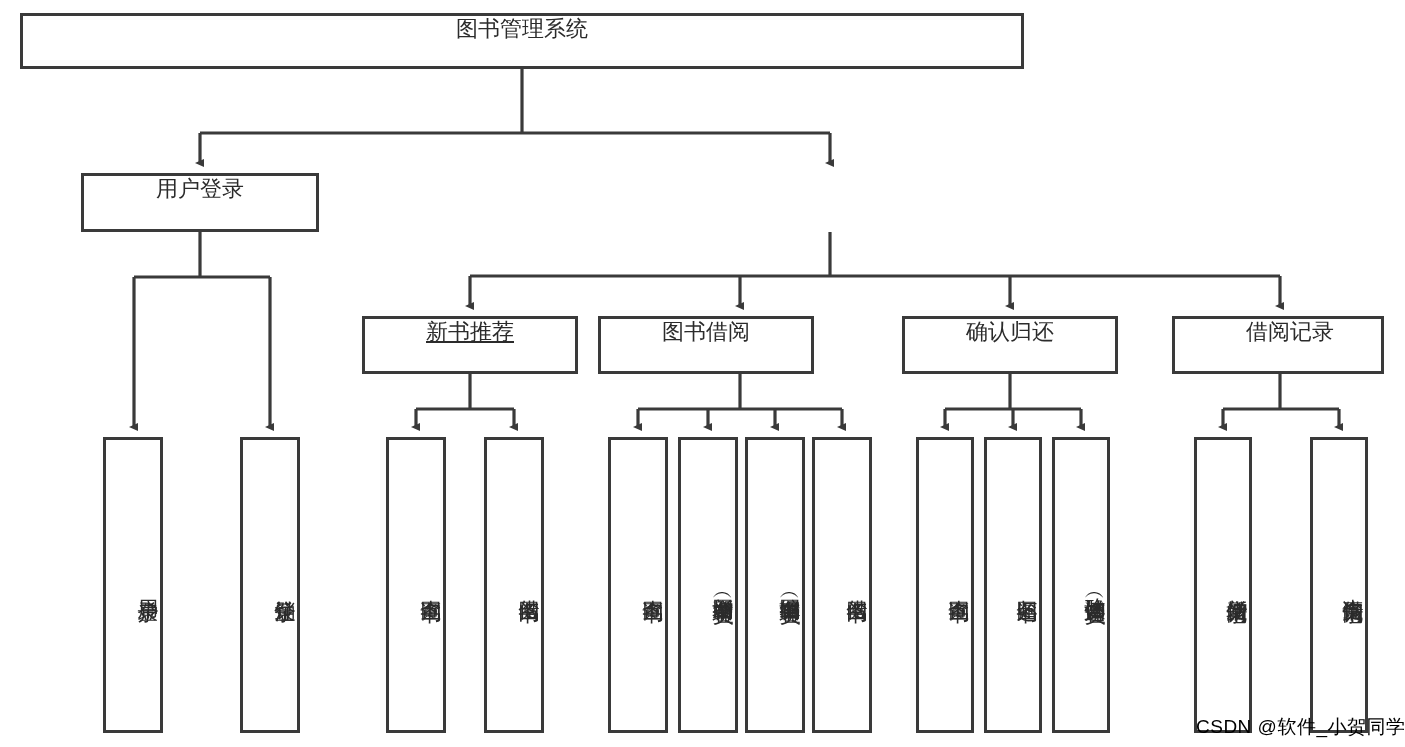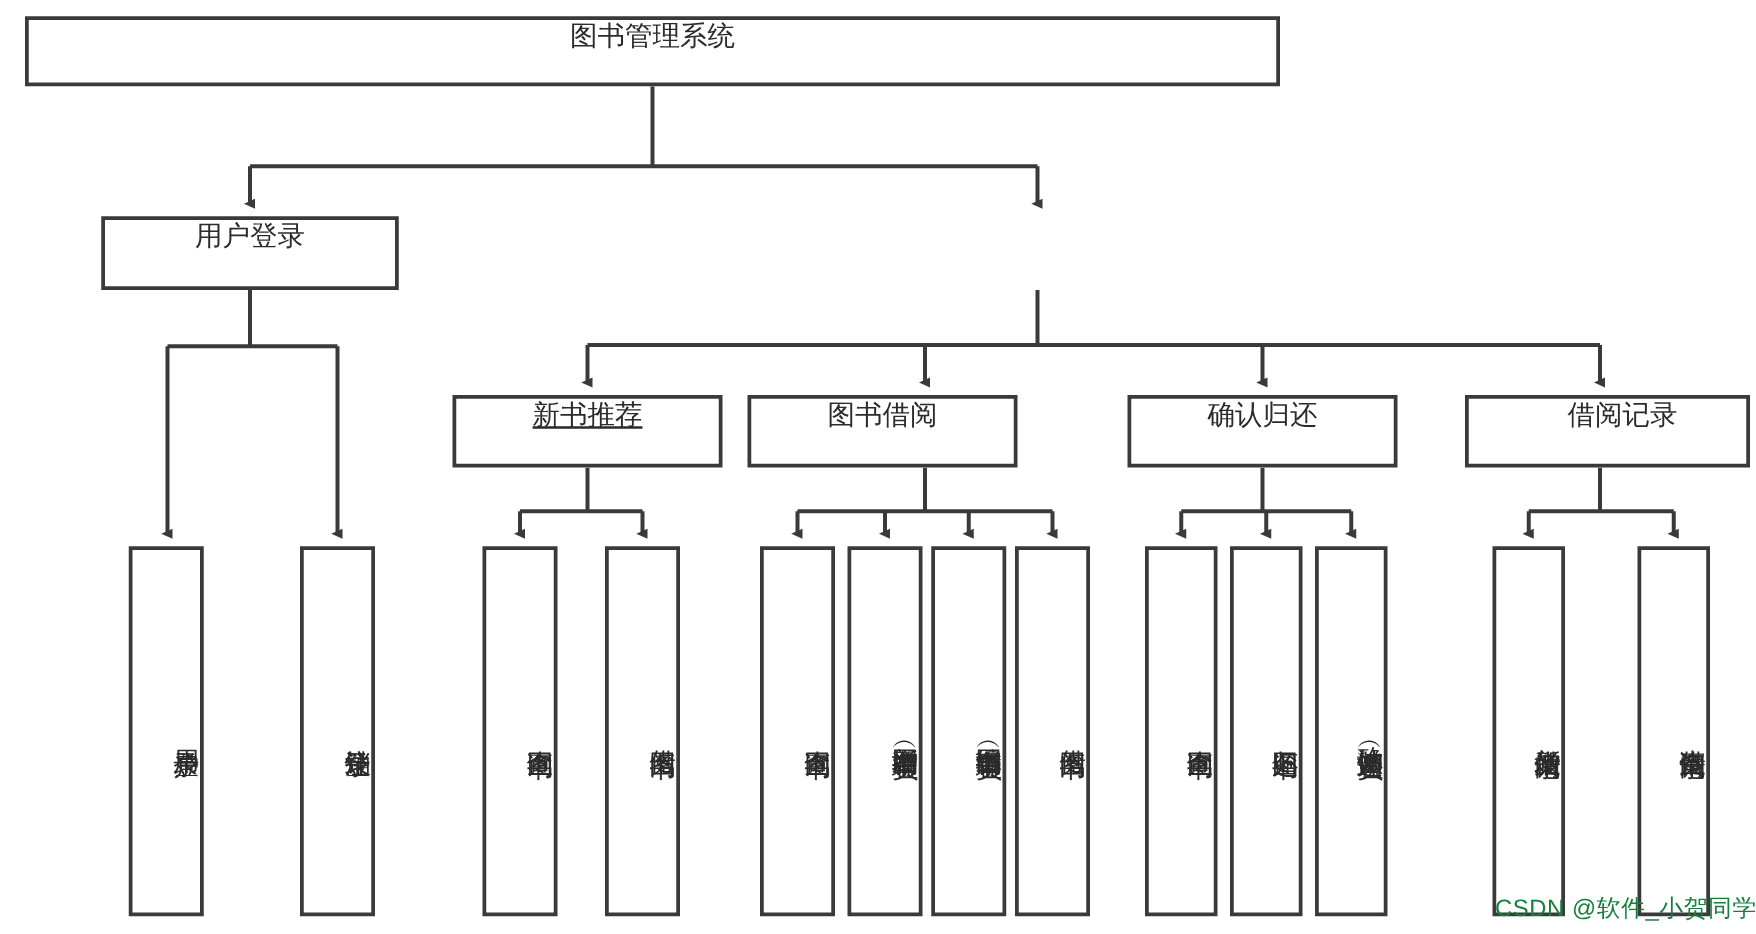--- a/index.html
+++ b/index.html
@@ -47,21 +47,21 @@
     letter-spacing: 1px;
     padding: 6px 0;
     align-items: flex-start;
     justify-content: center;
   }
   .node.vert > span {
     display: block;
   }
   .watermark {
     position: absolute;
-    color: #15803d;
+    color: #000000;
     font-size: 19px;
     white-space: nowrap;
     letter-spacing: 0.5px;
   }
 </style>
 </head>
 <body>
 
 <div id="canvas">
 
@@ -126,21 +126,21 @@
 
   <div class="node horiz" style="left:362px; top:316px; width:216px; height:58px;text-decoration:underline;">
     <span>新书推荐</span>
   </div>
   <div class="node horiz" style="left:598px; top:316px; width:216px; height:58px;">
     <span>图书借阅</span>
   </div>
   <div class="node horiz" style="left:902px; top:316px; width:216px; height:58px;">
     <span>确认归还</span>
   </div>
-  <div class="node horiz" style="left:1172px; top:316px; width:228px; height:58px;padding-left:24px;">
+  <div class="node horiz" style="left:1172px; top:316px; width:212px; height:58px;padding-left:24px;">
     <span>借阅记录</span>
   </div>
 
   <div class="node vert" style="left:103px; top:437px; width:60px; height:296px;">
     <span>用户登录</span>
   </div>
   <div class="node vert" style="left:240px; top:437px; width:60px; height:296px;">
     <span>注销登录</span>
   </div>
   <div class="node vert" style="left:386px; top:437px; width:60px; height:296px;">

